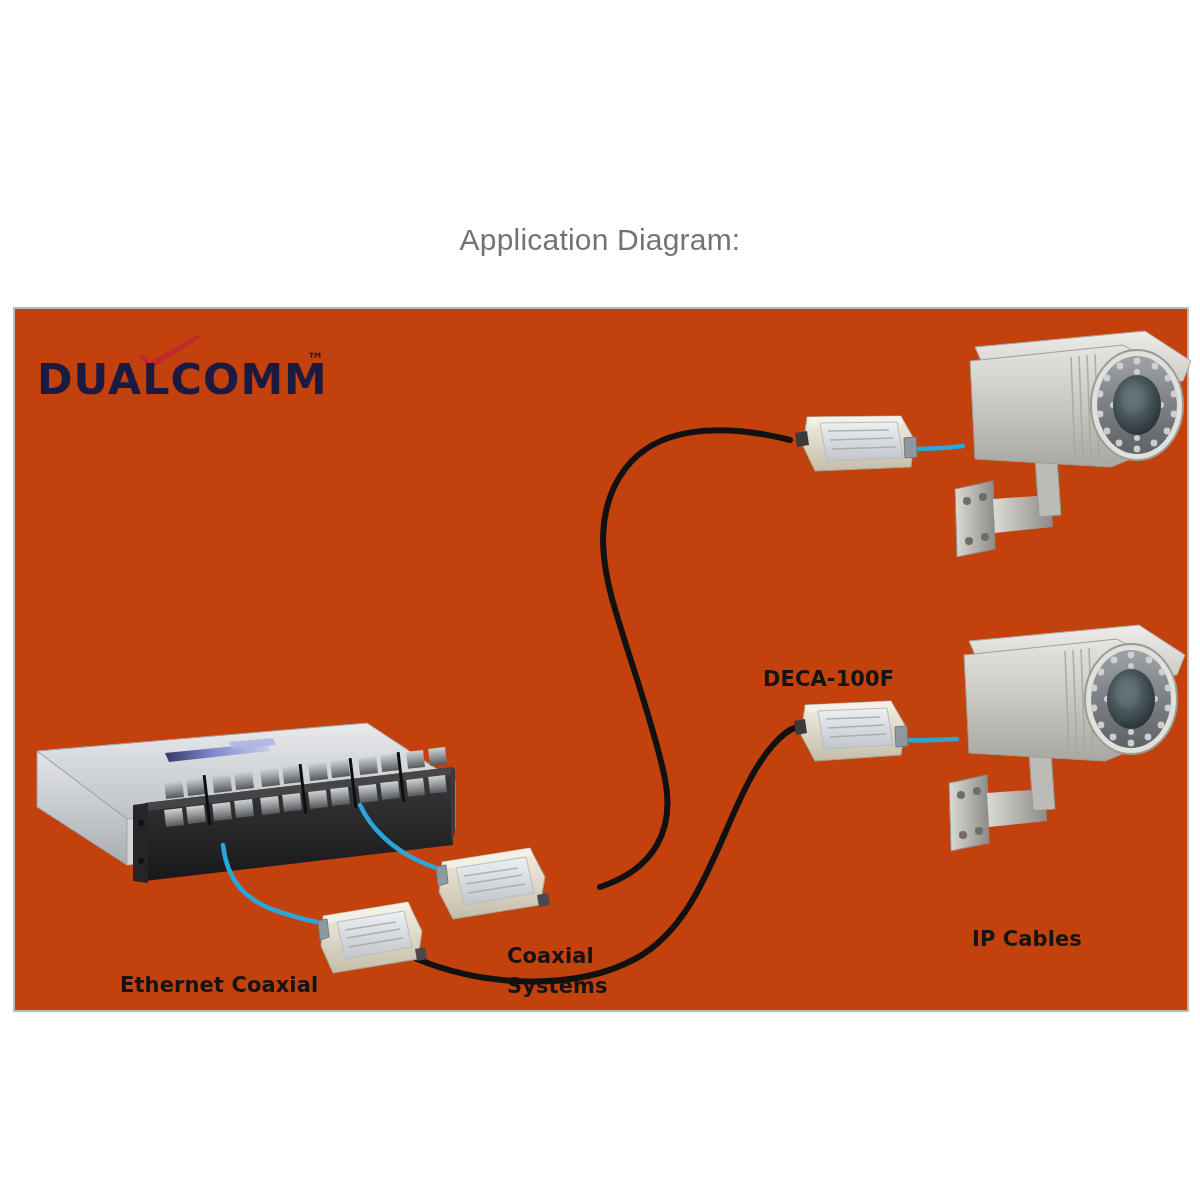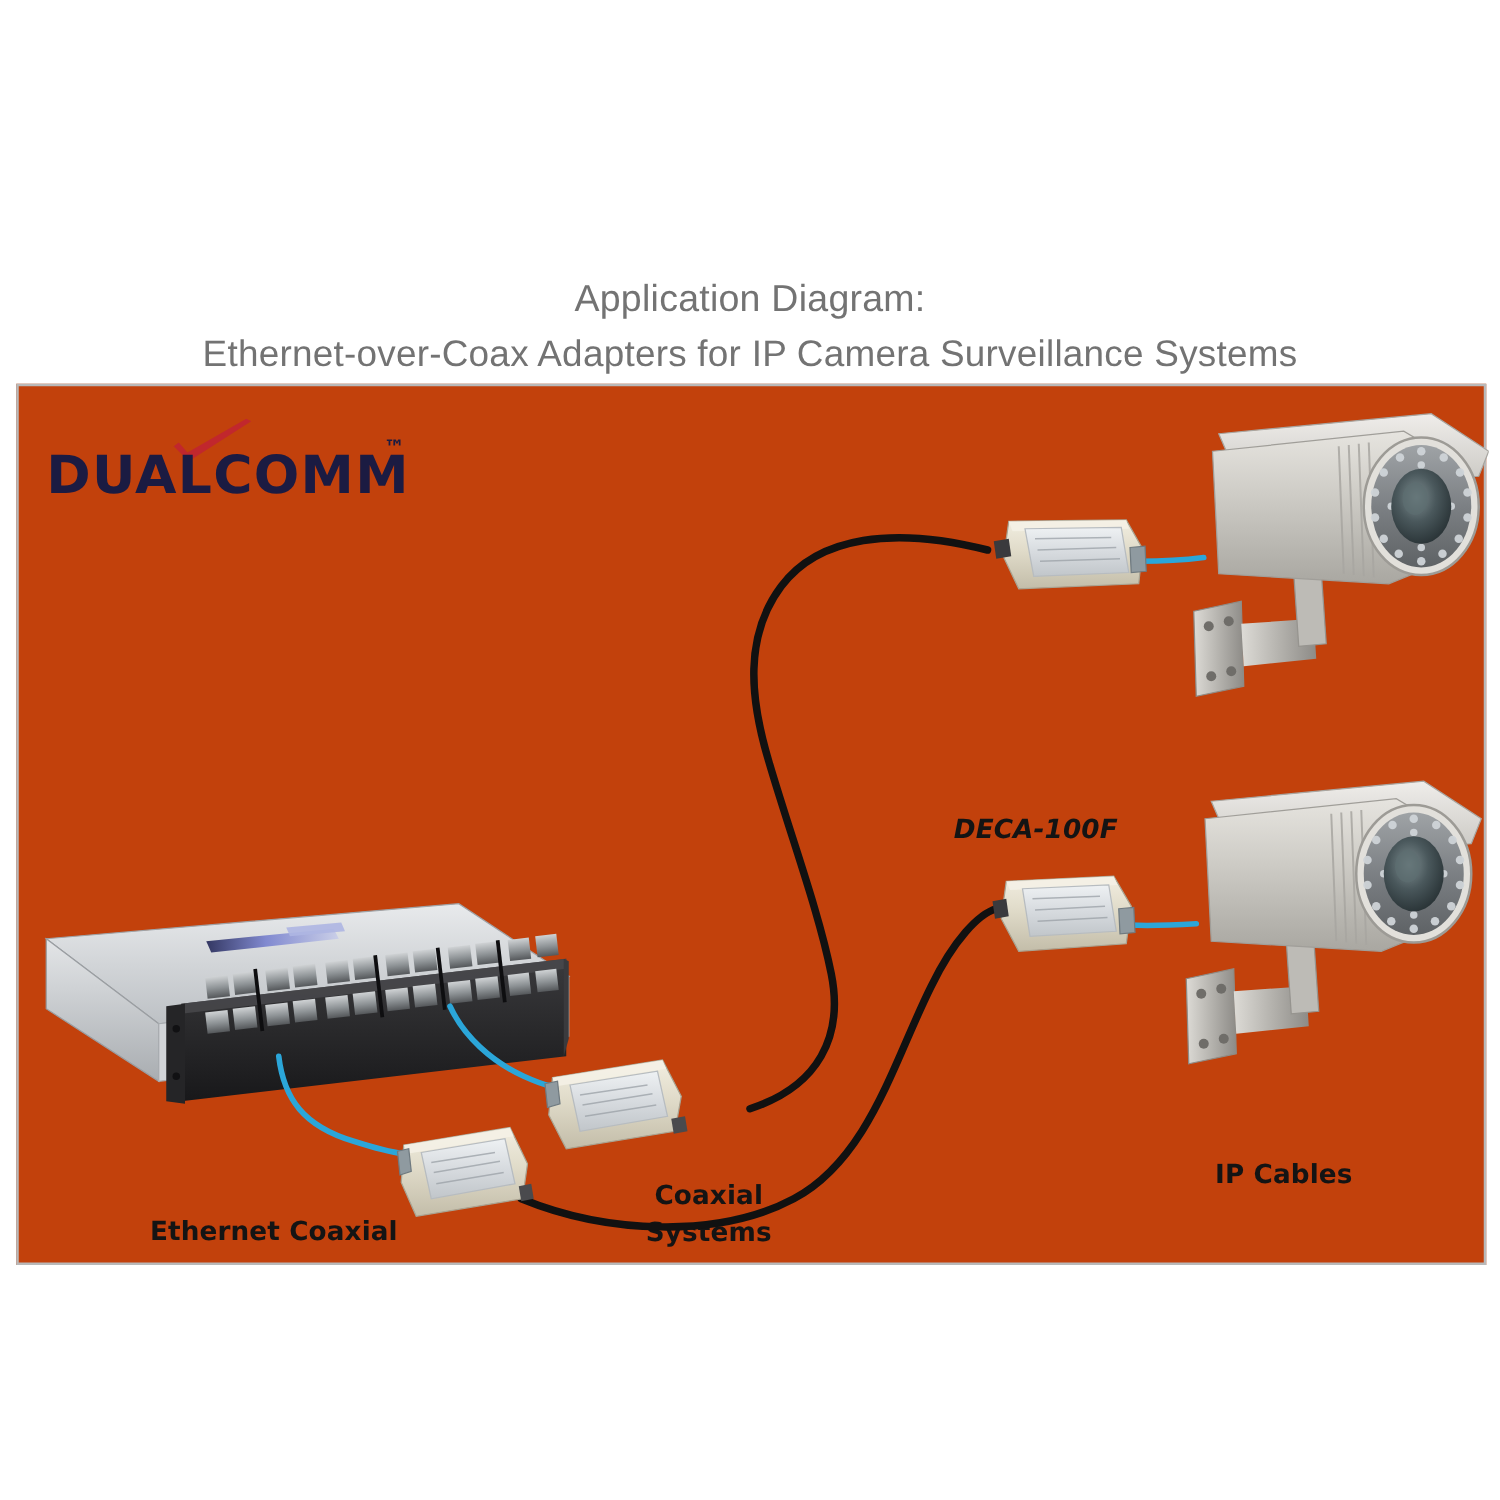--- a/index.html
+++ b/index.html
@@ -87,42 +87,41 @@
   
   .label {
     position: absolute;
     font-family: "DejaVu Sans", sans-serif;
     font-weight: bold;
     font-size: 21px;
     color: #141414;
     white-space: nowrap;
     letter-spacing: 0.1px;
   }
-  .label.two-line { line-height: 30px; text-align: center; white-space: normal; }
-
-  #label-deca-top    { left: 748px; top: 342px; font-style: italic; }
+  .label.two-line { line-height: 30px; white-space: normal; }
+
+  #label-deca-top    { left: 748px; top: 358px; }
   #label-ip-camera   { left: 957px; top: 618px; }
   #label-eth-switch  { left: 105px; top: 664px; }
   #label-coax        { left: 492px; top: 632px; width: 120px; }
 
   
   #stage {
     position: absolute;
     left: 0; top: 0;
     width: 1176px;
     height: 705px;
     pointer-events: none;
   }
 </style>
 </head>
 <body>
 
 <div id="title-block">
   <div id="title-line-1">Application Diagram:</div>
-  <div id="title-line-2">Ethernet-over-Coax Adapters for IP Camera Surveillance Systems</div>
 </div>
 
 <div id="diagram-frame">
 
   <div id="logo">
     <svg id="logo-check" viewBox="0 0 70 40">
       <path d="M2 22 L14 34 L64 2 L60 0 L13 27 L6 19 Z" fill="#c1272d"></path>
     </svg>
     <div id="logo-word">DUALCOMM</div>
     <div id="logo-tm">™</div>

